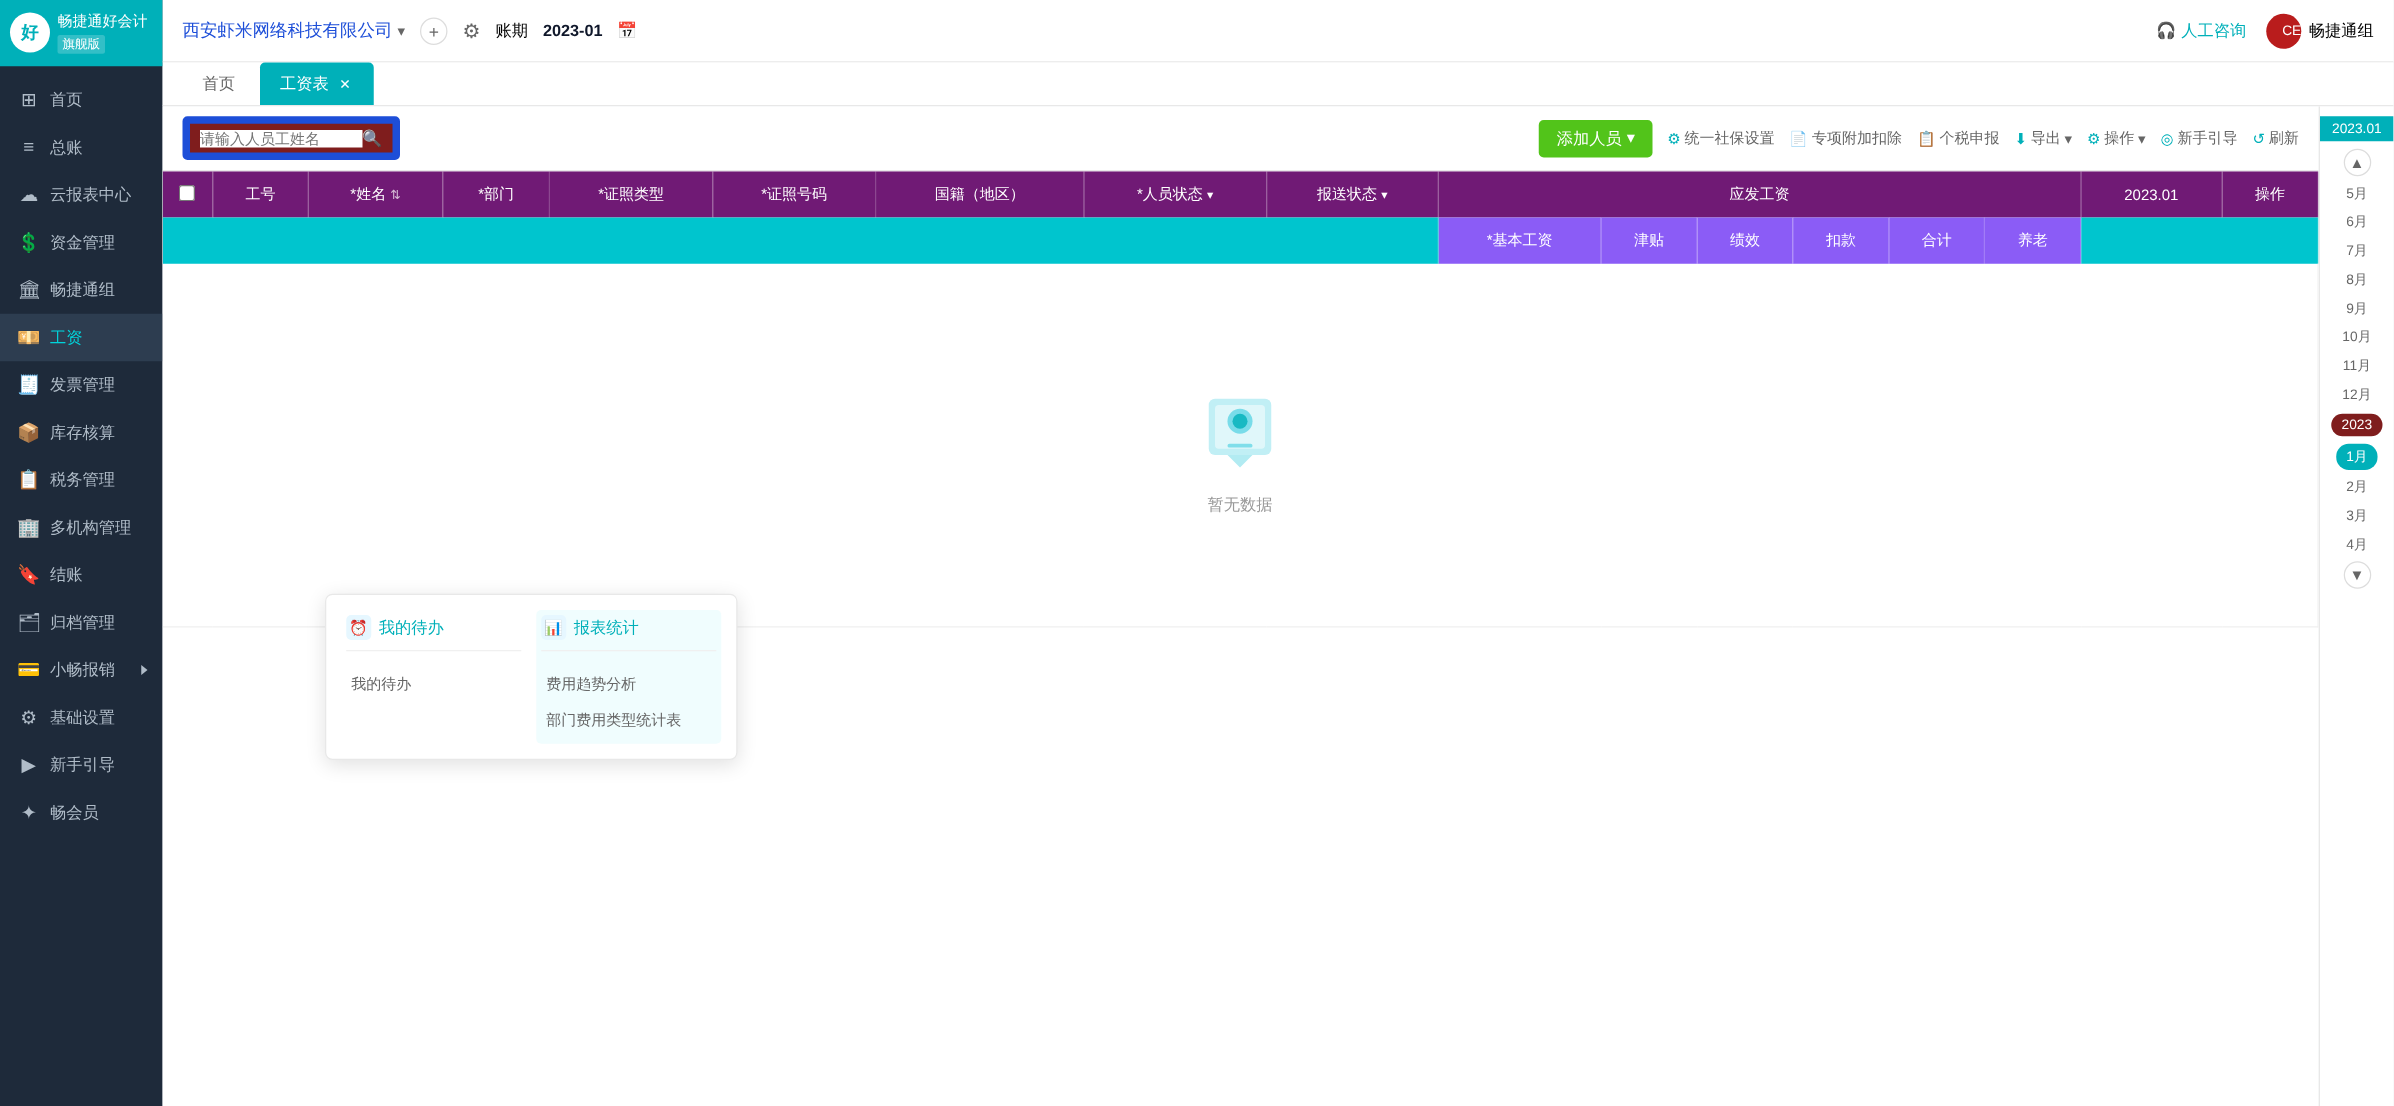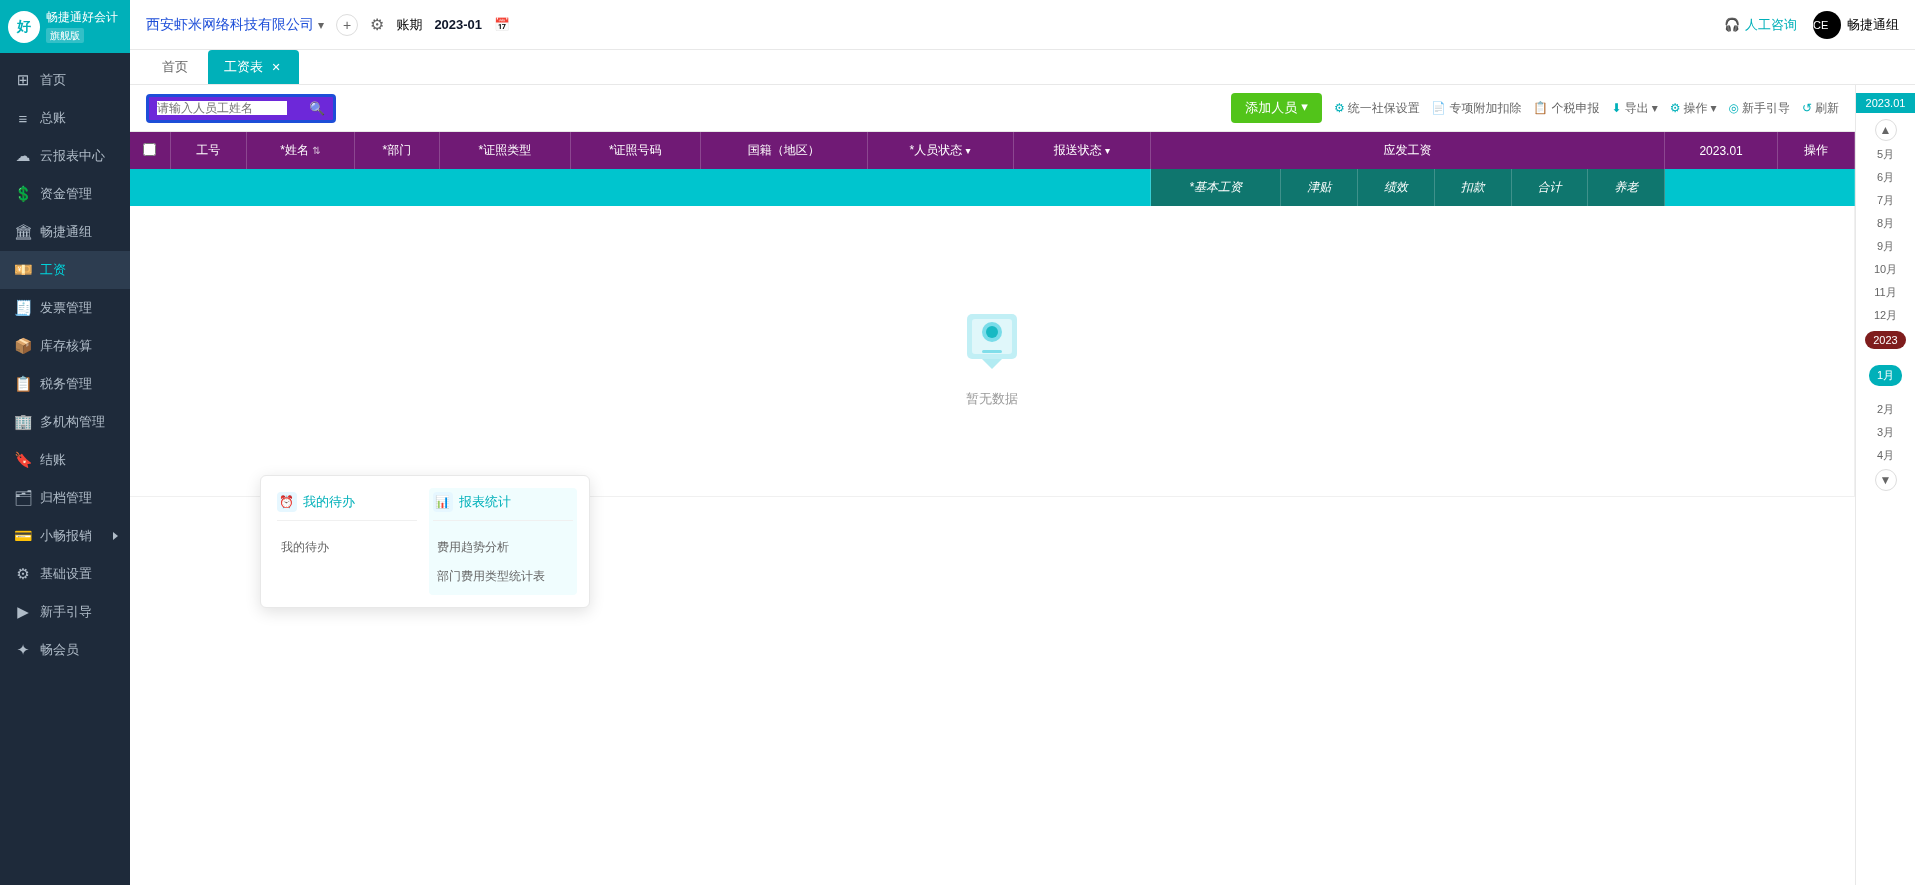--- a/index.html
+++ b/index.html
@@ -112,21 +112,21 @@
       display: flex; align-items: center; justify-content: center;
       cursor: pointer; color: #666; font-size: 14px;
     }
     .settings-btn { color: #666; cursor: pointer; font-size: 16px; }
     .period-label { color: #000000; font-size: 13px; }
     .period-value { color: #0f172a; font-weight: 700; }
     .calendar-icon { color: #00b0b9; cursor: pointer; }
     .header-right { margin-left: auto; display: flex; align-items: center; gap: 16px; }
     .customer-service { display: flex; align-items: center; gap: 4px; color: #00b0b9; cursor: pointer; font-size: 13px; }
     .user-info { display: flex; align-items: center; gap: 6px; cursor: pointer; }
-    .user-avatar { width: 28px; height: 28px; border-radius: 50%; background: #000000; display: flex; align-items: center; justify-content: flex-start; color: white; font-size: 11px; }
+    .user-avatar { width: 28px; height: 28px; border-radius: 50%; background: #b91c1c; display: flex; align-items: center; justify-content: flex-end; color: white; font-size: 11px; }
 
     
     .tabs-bar {
       background: white;
       padding: 0 16px;
       display: flex;
       align-items: flex-end;
       border-bottom: 1px solid #e8e8e8;
       gap: 4px;
     }
@@ -175,25 +175,25 @@
       background: white;
       padding: 8px 16px;
       display: flex;
       align-items: center;
       gap: 10px;
       border-bottom: 1px solid #e8e8e8;
     }
     .search-box {
       display: flex;
       align-items: center;
-      border: 3px solid #1d4ed8;
+      border: 6px solid #1d4ed8;
       border-radius: 4px;
       padding: 4px 8px;
-      gap: 22px;
-      background: #6d28d9;
+      gap: 0;
+      background: #7f1d1d;
     }
     .search-input {
       border: none;
       outline: none;
       font-size: 12px;
       color: #999;
       width: 130px;
     }
     .search-icon { color: #aaa; font-size: 13px; }
     .toolbar-right { margin-left: auto; display: flex; align-items: center; gap: 12px; }
@@ -230,22 +230,21 @@
       background: #701a75;
       color: white;
       padding: 10px 8px;
       font-size: 12px;
       font-weight: normal;
       text-align: center;
       border-right: 1px solid rgba(255,255,255,0.2);
       white-space: nowrap;
     }
     .salary-table th.sub-header {
-      background: #0f766e;
-      font-style: italic;
+      background: #8b5cf6;
     }
     .salary-table td {
       padding: 8px;
       border-bottom: 1px solid #f0f0f0;
       border-right: 1px solid #f0f0f0;
       font-size: 12px;
       color: #666;
       text-align: center;
     }
     .checkbox-cell { width: 40px; }
@@ -304,21 +303,21 @@
       text-align: center;
       width: 100%;
       font-size: 11px;
     }
     .timeline-month.active {
       background: #00b0b9;
       color: white;
       border-radius: 10px;
       width: auto;
       padding: 3px 8px;
-      margin: 12px auto;
+      margin: 2px auto;
     }
     .timeline-year {
       background: #7f1d1d;
       color: white;
       padding: 3px 8px;
       border-radius: 10px;
       font-size: 11px;
       margin: 4px 0;
       cursor: pointer;
     }

